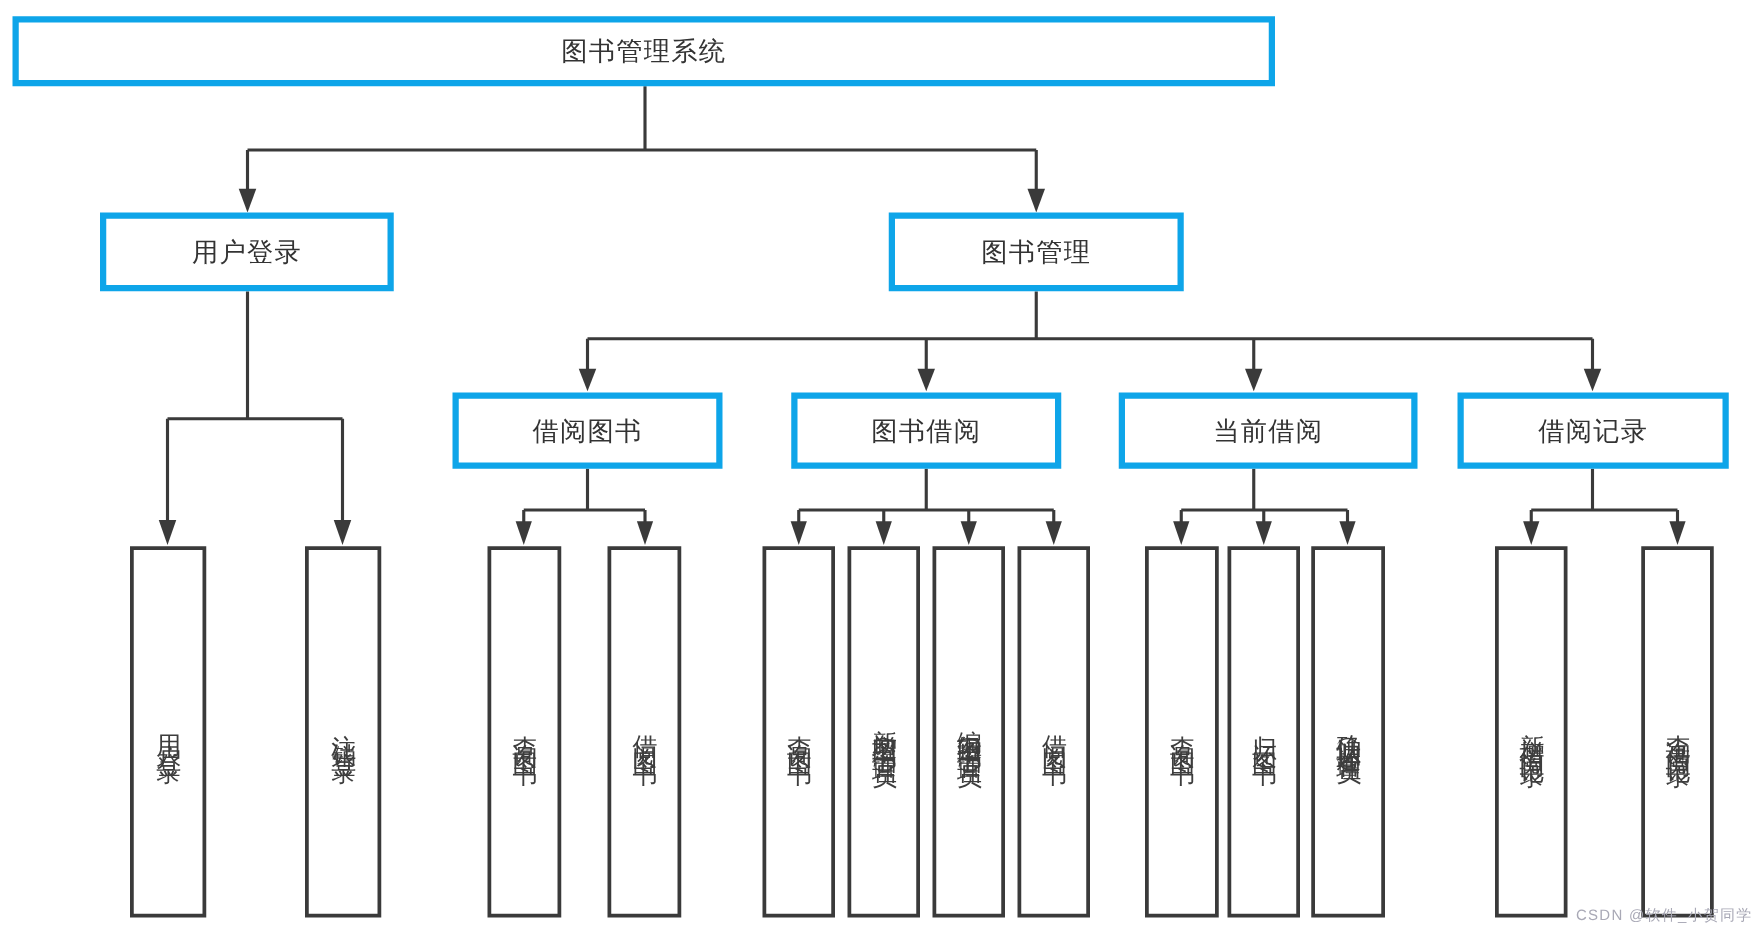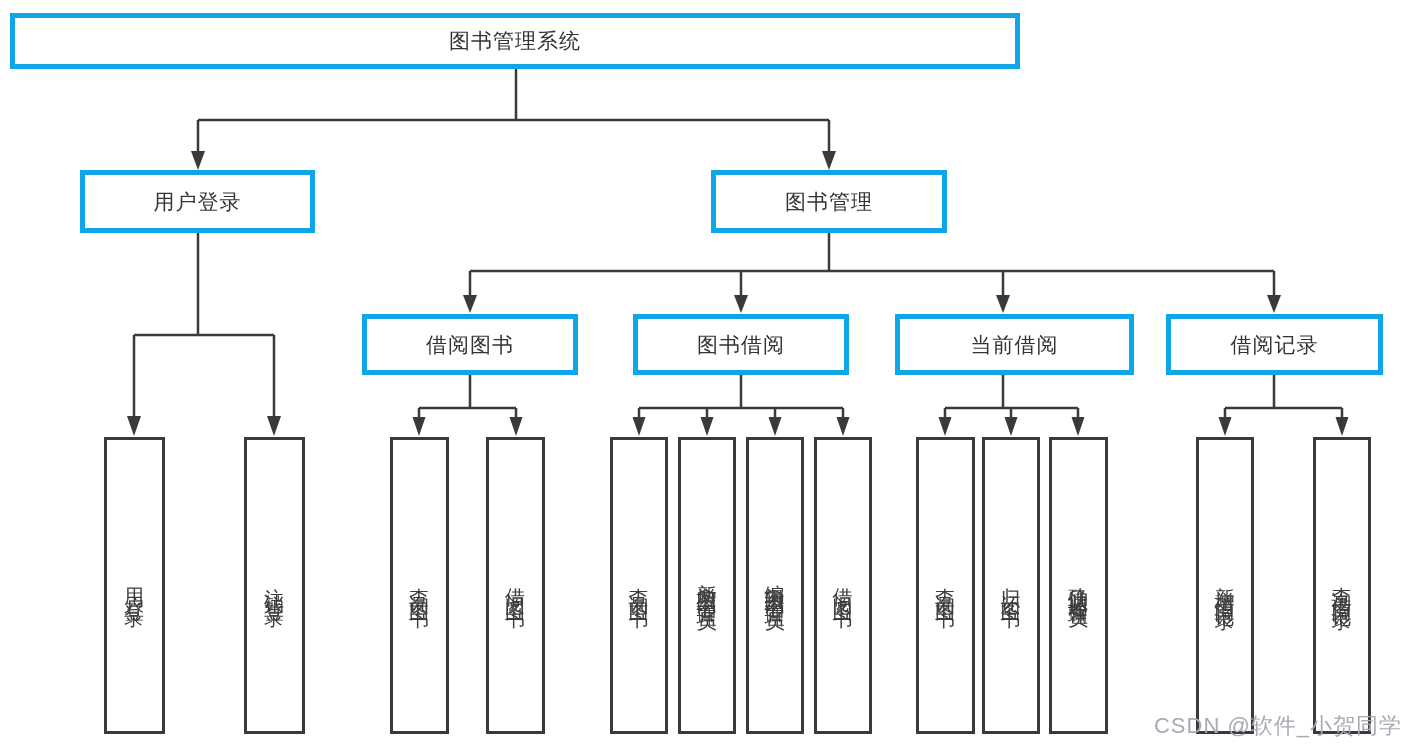--- a/index.html
+++ b/index.html
@@ -13,21 +13,21 @@
     display:flex;align-items:center;justify-content:center;
     font-size:21px;letter-spacing:1px;color:#333333;white-space:nowrap;
   }
   .vbox{
     position:absolute;box-sizing:border-box;border:3px solid #3a3a3a;background:#ffffff;
     display:flex;align-items:center;justify-content:center;
     writing-mode:vertical-rl;text-orientation:mixed;
     font-size:20px;letter-spacing:7px;color:#3d3d3d;line-height:1;
   }
   .watermark{
-    position:absolute;right:3px;bottom:6px;font-size:22px;letter-spacing:1px;
+    position:absolute;right:3px;bottom:6px;font-size:12px;letter-spacing:1px;
     color:#a9a9b6;white-space:nowrap;
   }
 </style>
 </head>
 <body>
 
 <div id="stage">
 
   <svg id="wires" viewBox="0 0 1405 747" xmlns="http://www.w3.org/2000/svg">
     <g stroke="#3a3a3a" stroke-width="2.5" fill="none">

